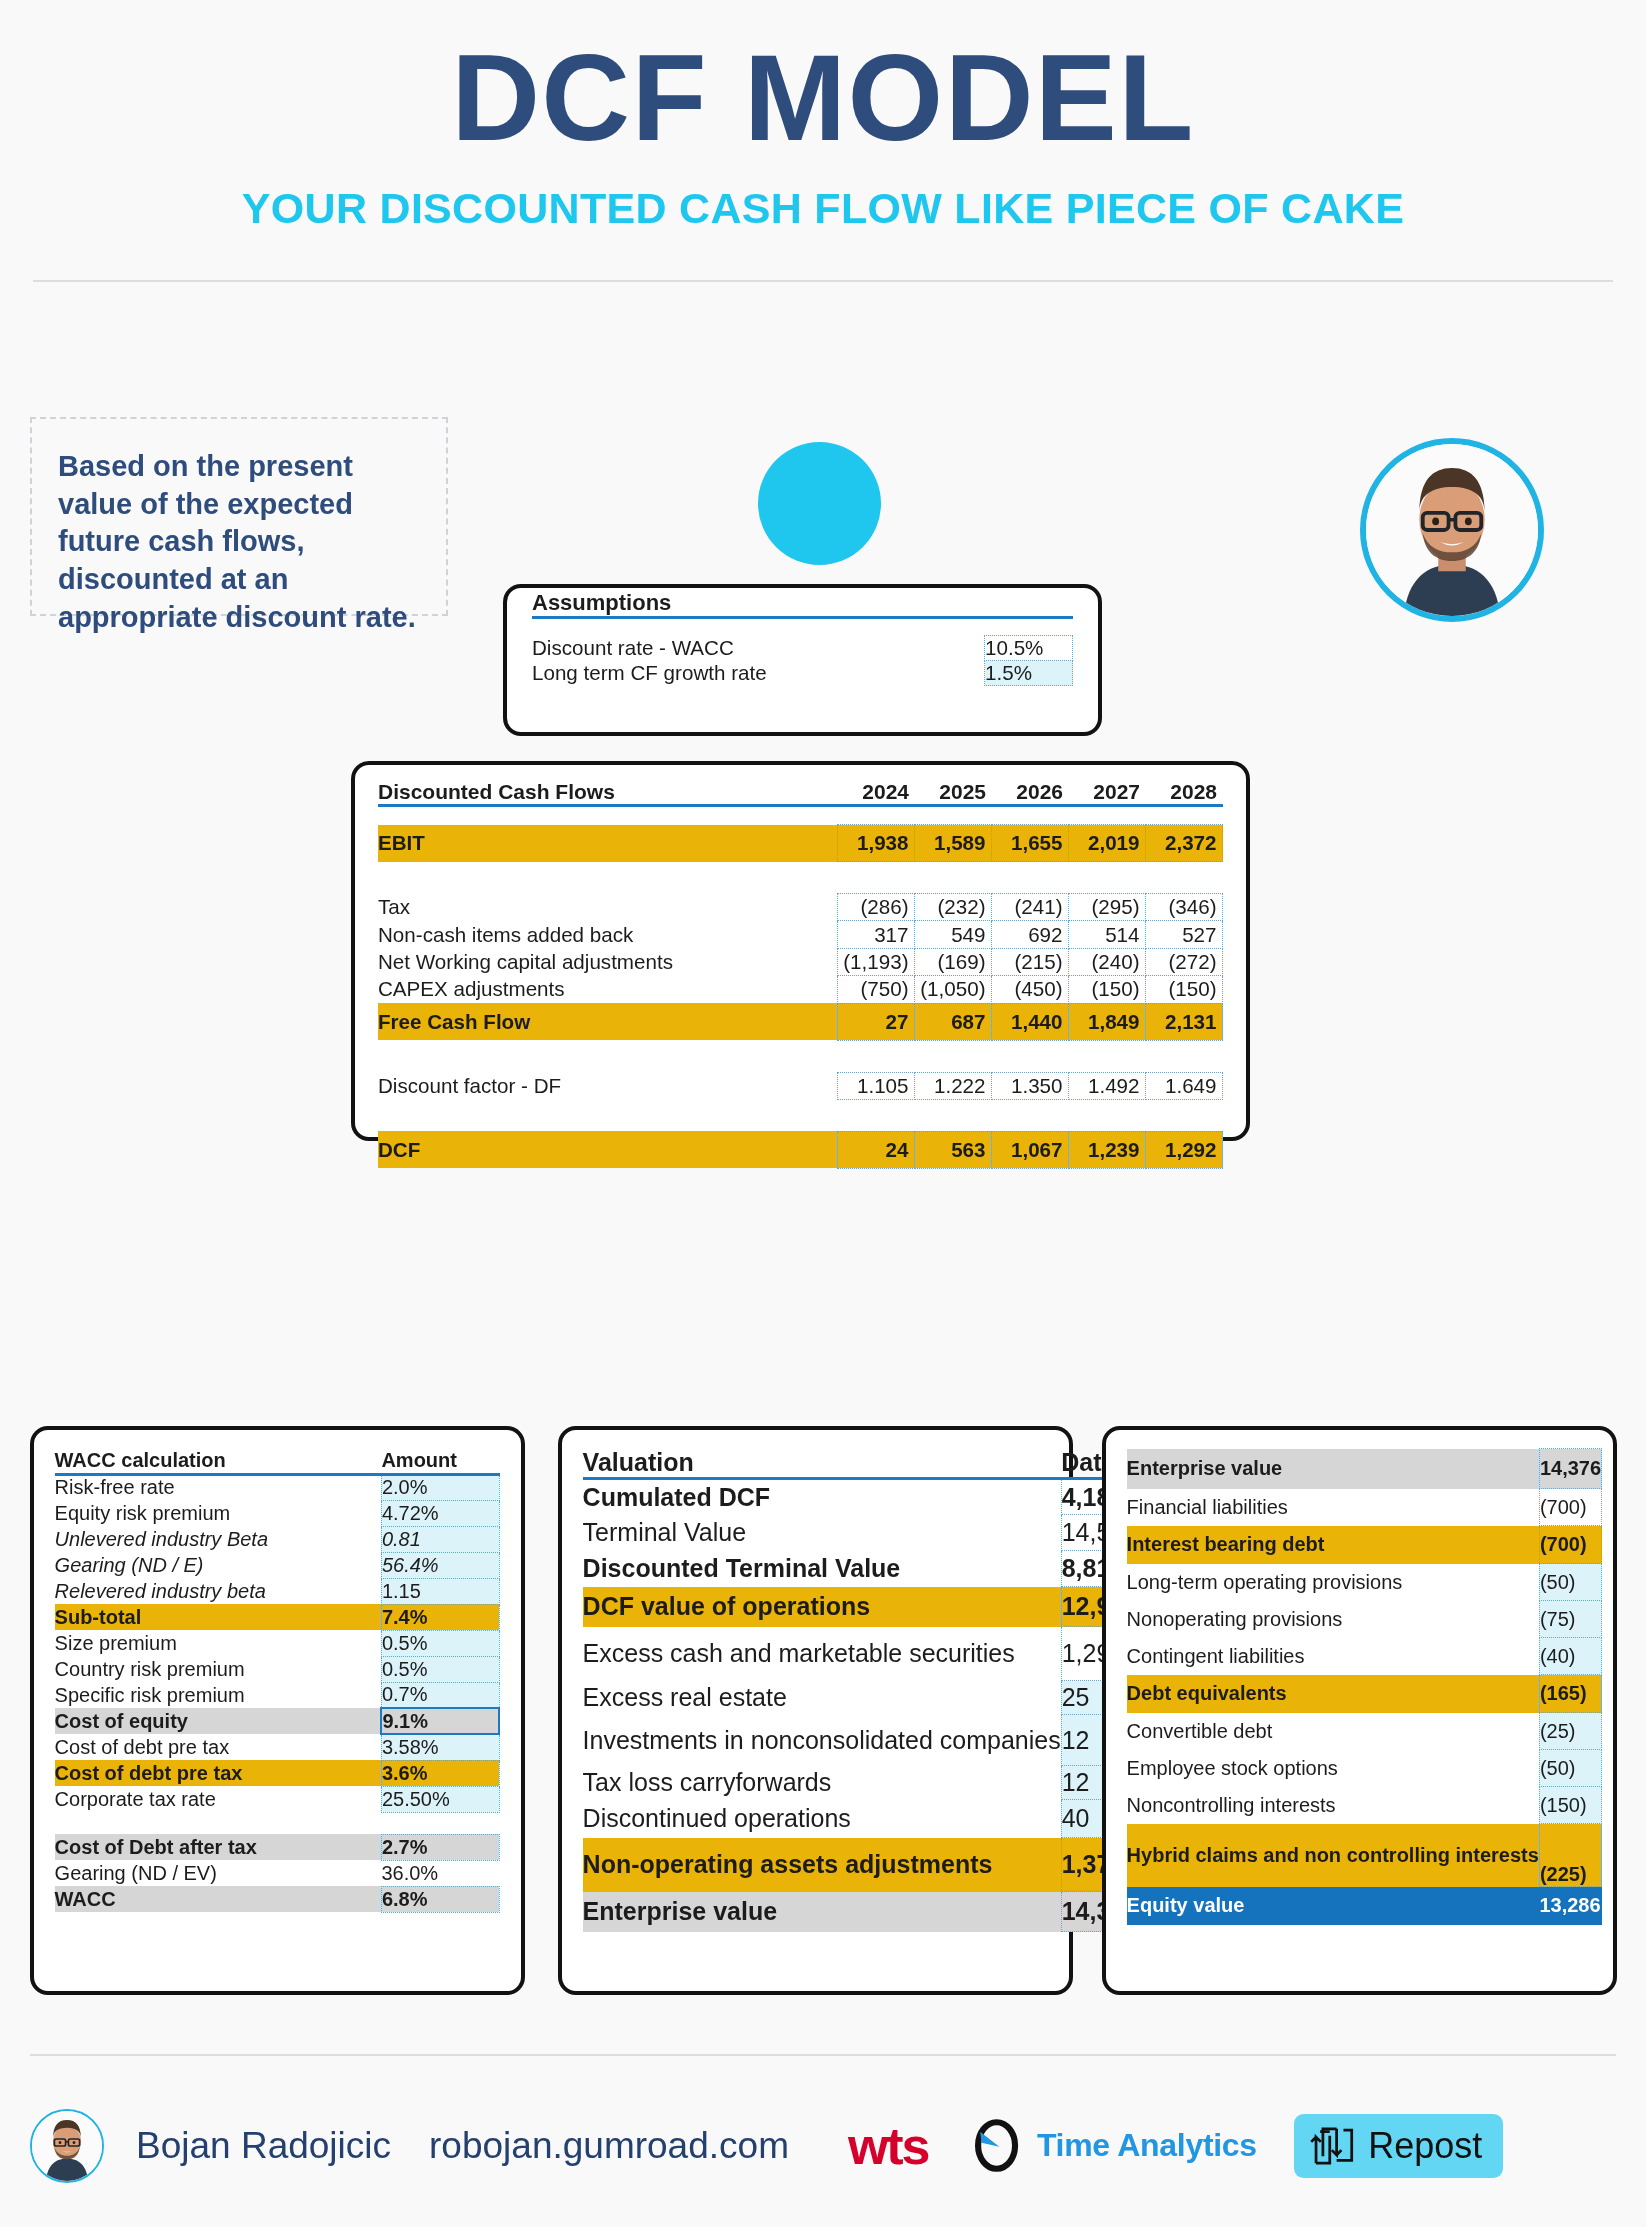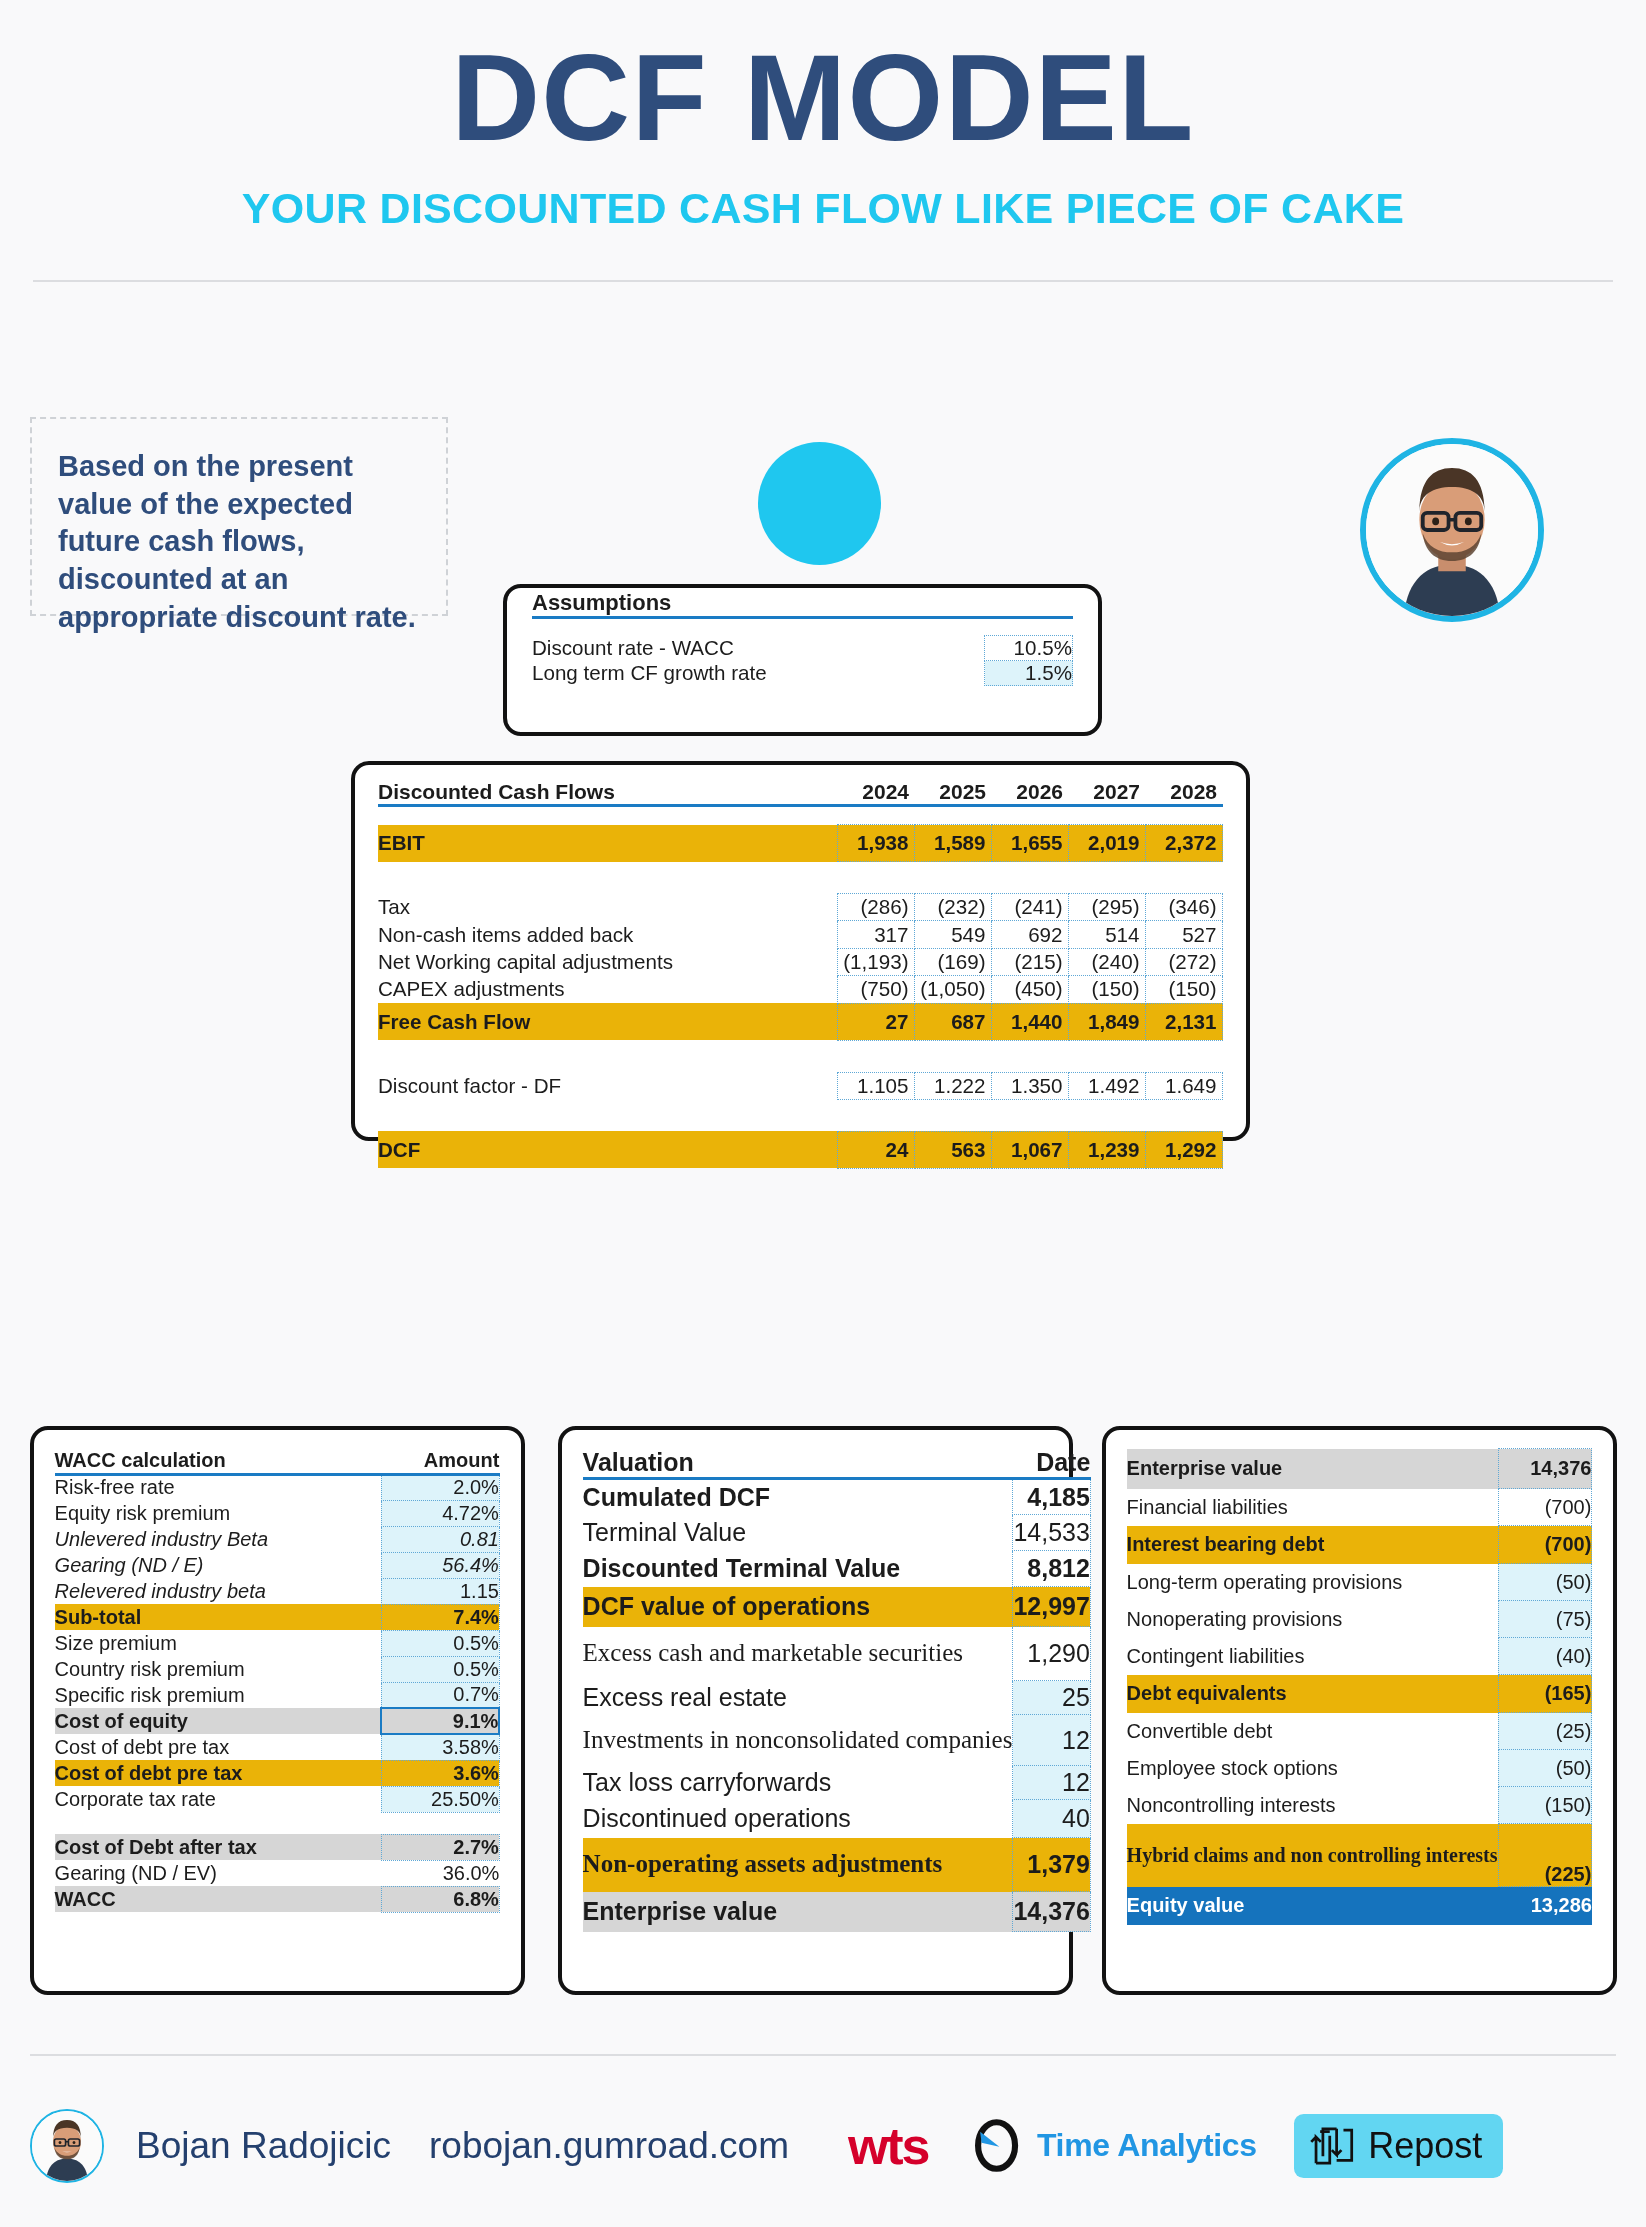--- a/index.html
+++ b/index.html
@@ -82,21 +82,21 @@
 
   
   table.sheet { width: 100%; border-collapse: collapse; }
   table.sheet td {
     font-size: 20.6px;
     padding: 0;
     vertical-align: middle;
     white-space: nowrap;
   }
   .lbl { padding-left: 2.7px; }
-  .val { text-align: right; padding-right: 4.1px; }
+  .val { padding-right: 4.1px; }
 
   .hdr td {
     font-weight: 700;
     border-bottom: 3.4px solid #1a7bc4;
     padding-bottom: 4.1px;
   }
   .bold { font-weight: 700; }
   .ital { font-style: italic; }
   .ind1 { padding-left: 18px; margin-top: 15px; }
   .ind2 { padding-left: 34px; }
@@ -136,21 +136,21 @@
   
   #wacc-card  { left: 30px;   top: 1426px; width: 495px;  height: 569px; padding: 18px 20.6px 0 20.6px; }
   #val-card   { left: 558px;  top: 1426px; width: 515px;  height: 569px; padding: 18px 20.6px 0 20.6px; }
   #eq-card    { left: 1102px; top: 1426px; width: 515px;  height: 569px; padding: 18px 20.6px 0 20.6px; }
 
   #wacc-card td, #val-card td, #eq-card td { font-size: 20px; height: 26px; }
   #wacc-card .val, #val-card .val, #eq-card .val { width: 118px; }
   #val-card td  { font-size: 25px; }
   #eq-card  .val { width: 103px; }
   tr.gap td { height: 22px !important; background: transparent !important; border: none !important; }
-  td.wrap { white-space: normal; line-height: 1.14; font-family: Liberation Serif, serif; }
+  td.wrap { white-space: normal; line-height: 1.14; }
 
   
   .footer-rule {
     position: absolute;
     left: 30px; top: 2054px;
     width: 1586px; height: 2.1px;
     background: #dcdde0;
   }
   .footer {
     position: absolute;

